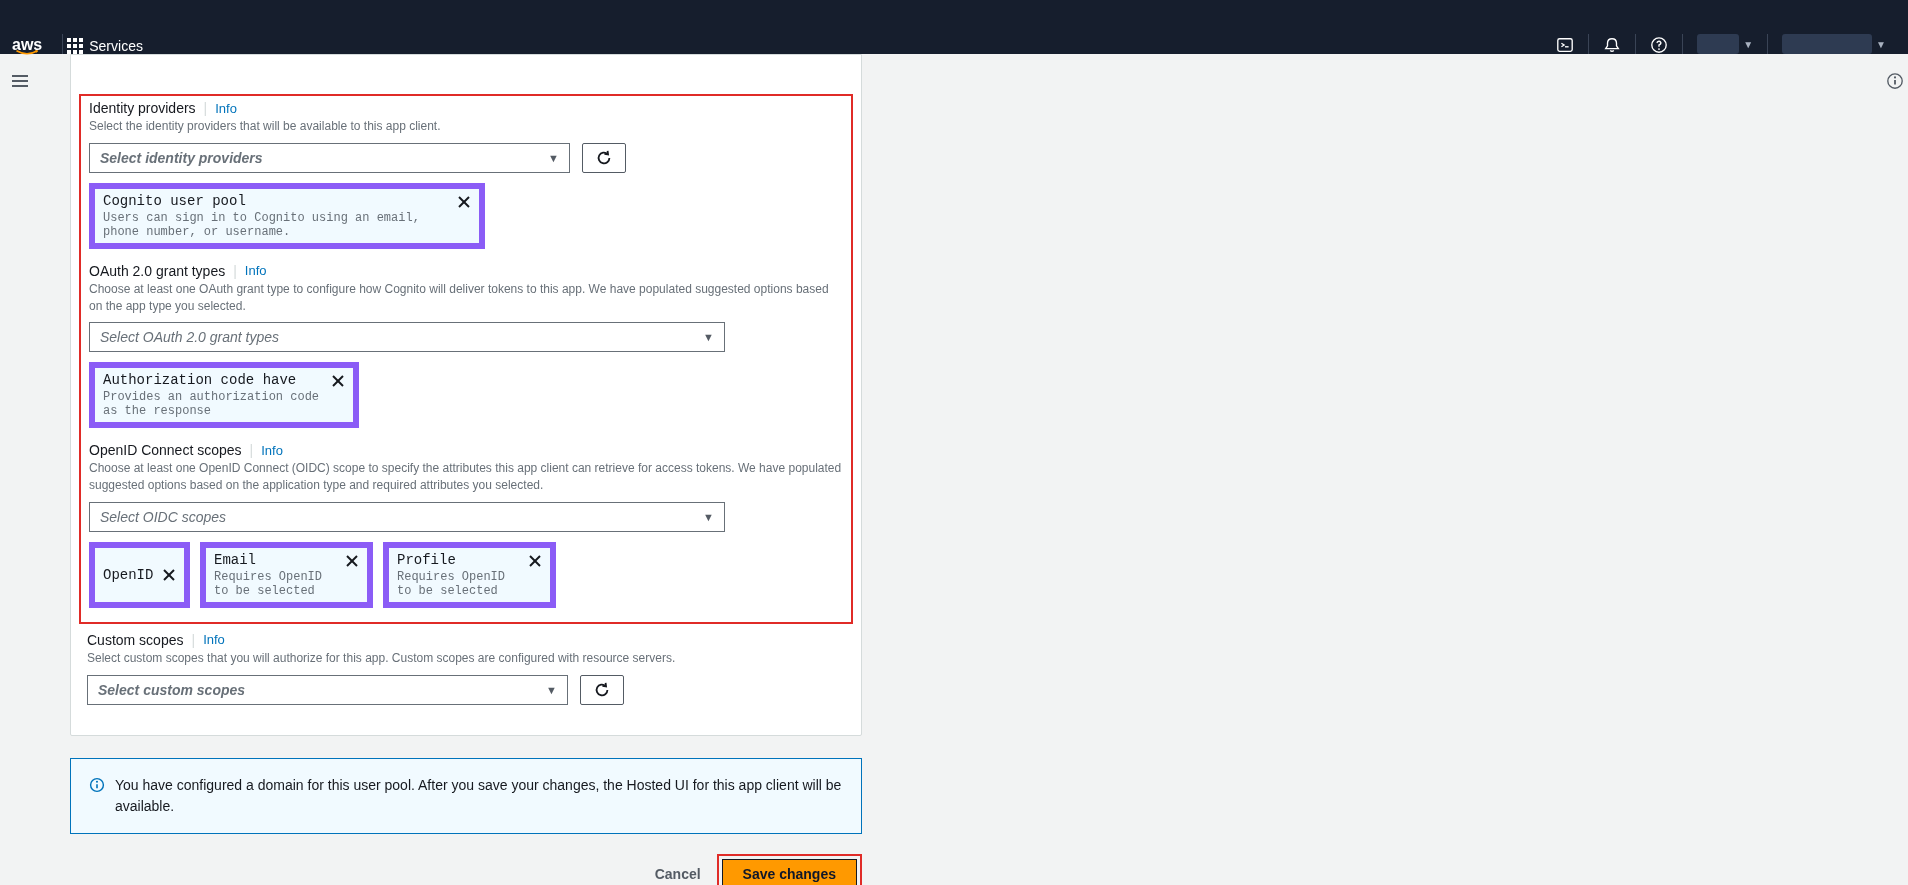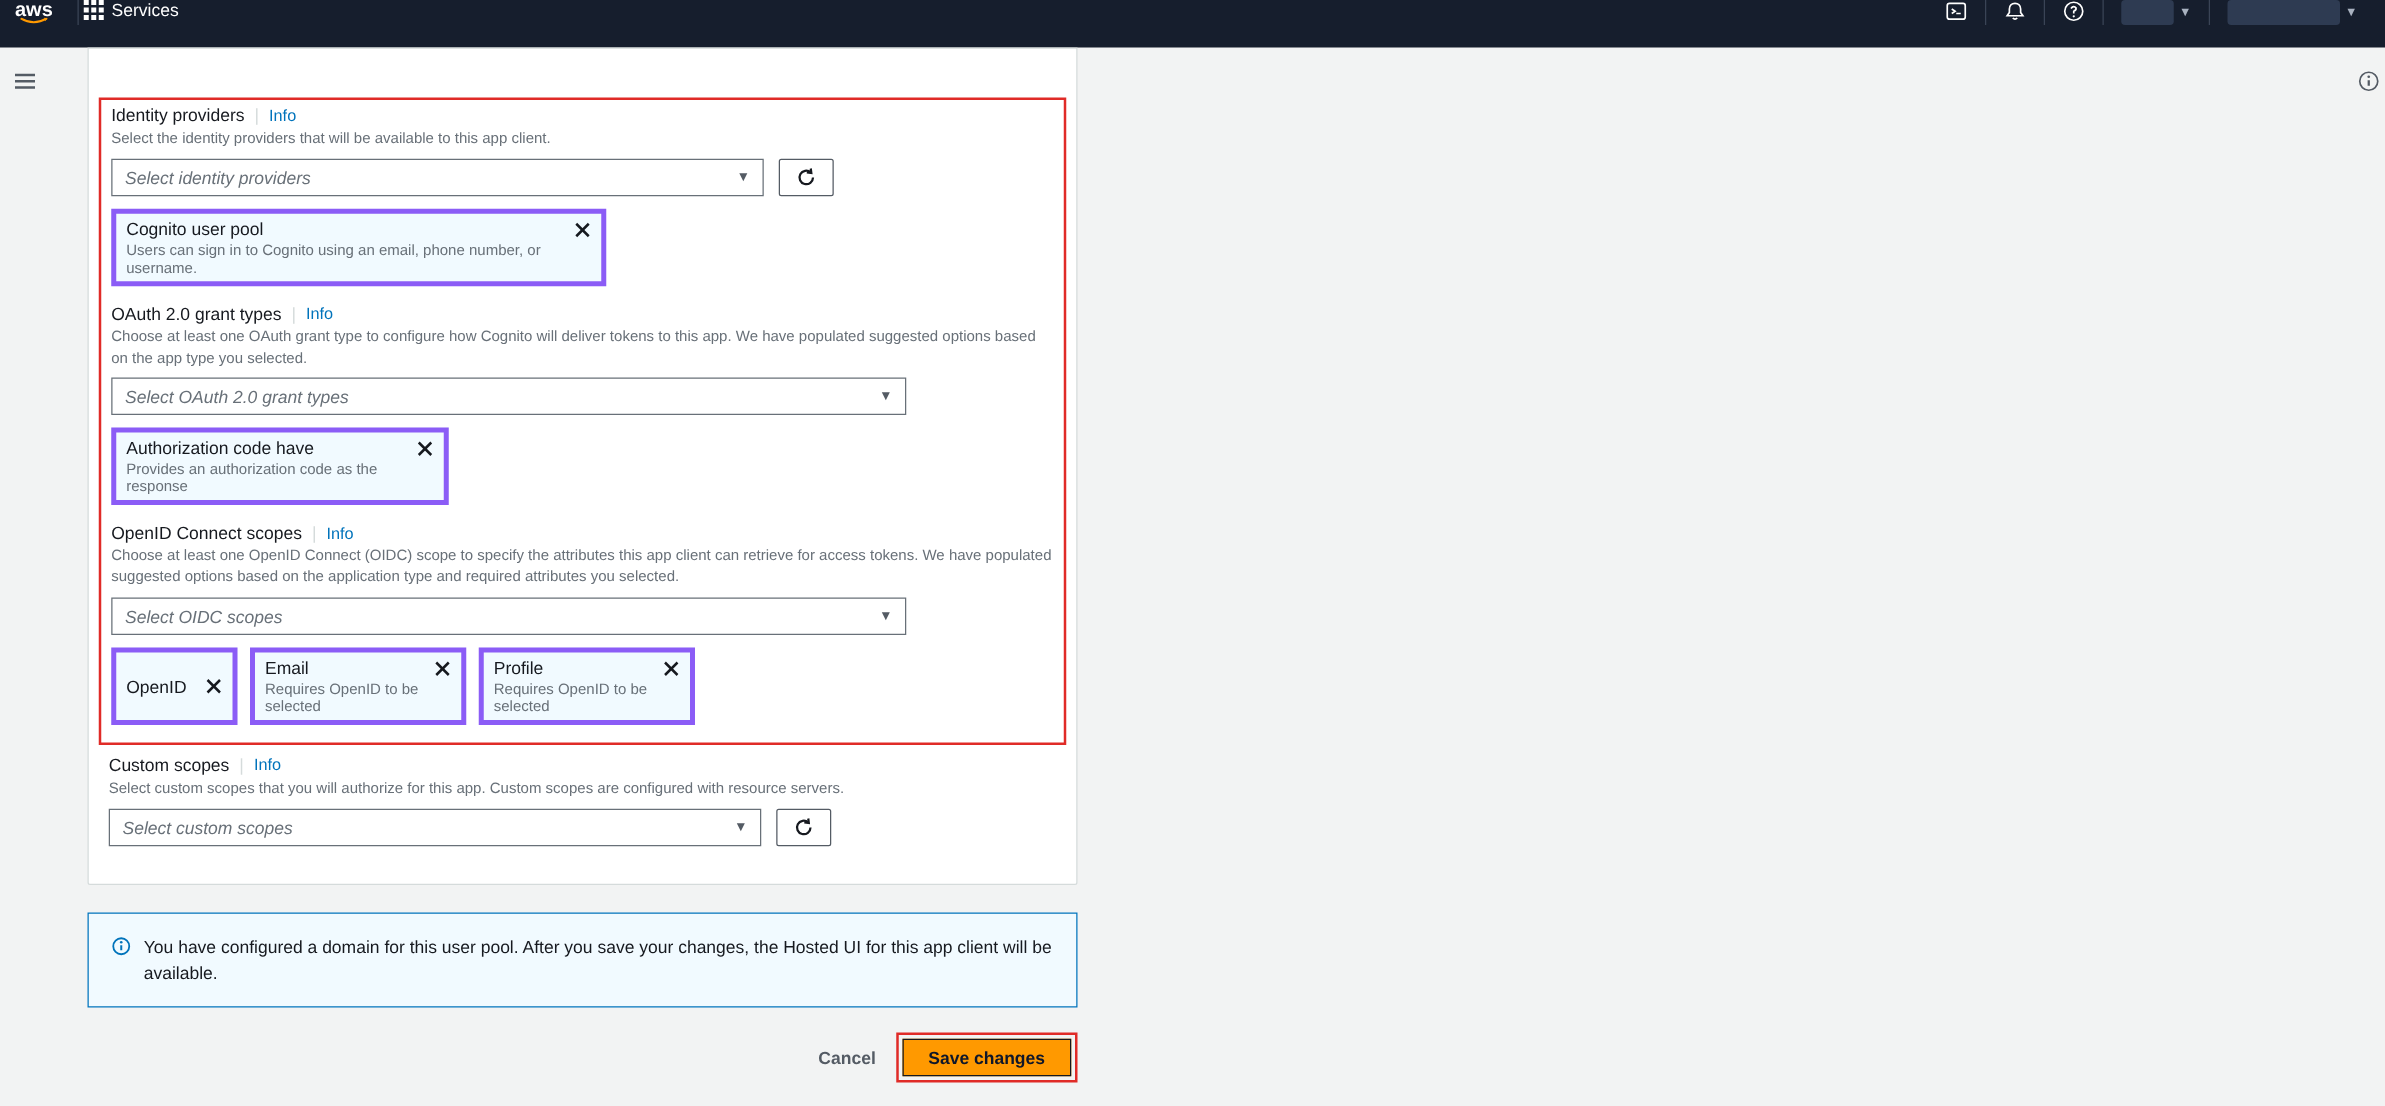--- a/index.html
+++ b/index.html
@@ -1,19 +1,19 @@
 <!DOCTYPE html>
 <html><head>
 <meta charset="utf-8">
 <style>
   * { box-sizing: border-box; margin: 0; padding: 0; }
   body { font-family: "Amazon Ember", "Helvetica Neue", Arial, sans-serif; background: #f2f3f3; color: #16191f; font-size: 14px; }
 
   
-  .topnav { background: #161e2d; height: 38px; display: flex; align-items: flex-start; padding: 0 12px; color: #fff; }
+  .topnav { background: #161e2d; height: 54px; display: flex; align-items: flex-end; padding: 0 12px; color: #fff; }
   .logo { font-weight: 700; font-size: 16px; color: #fff; position: relative; margin-right: 16px; }
   .logo-underline { position:absolute; left:0; bottom:-2px; width:30px; height:6px; }
   .apps-icon { display:flex; align-items:center; margin-right:6px; }
   .apps-grid { display:grid; grid-template-columns:repeat(3,4px); grid-template-rows:repeat(3,4px); gap:2px; }
   .apps-grid span { background:#fff; width:4px; height:4px; }
   .services-label { font-size:14px; margin-right:14px; }
   .searchbox { display:flex; align-items:center; background:#1a2333; border:1px solid #4d5a73; height:28px; width:500px; padding:0 8px; color:#a9b2c0; border-radius:2px; }
   .searchbox .s-icon { margin-right:8px; }
   .searchbox input { background:transparent; border:none; color:#a9b2c0; font-style:italic; font-size:14px; outline:none; flex:1; }
   .searchbox .hint { color:#a9b2c0; font-size:13px; }
@@ -41,30 +41,30 @@
 
   .section { margin-bottom:14px; }
   .sec-header { display:flex; align-items:center; gap:8px; margin-bottom:2px; }
   .sec-title { font-size:14px; color:#16191f; }
   .sec-sep { color:#d5dbdb; }
   .info-link { color:#0073bb; font-size:13px; cursor:pointer; }
   .sec-desc { font-size:12px; color:#687078; line-height:1.4; margin-bottom:8px; }
 
   .dropdown-row { display:flex; gap:12px; align-items:center; margin-bottom:10px; }
   .dropdown { flex:0 0 auto; border:1px solid #687078; background:#fff; height:30px; display:flex; align-items:center; justify-content:space-between; padding:0 10px; cursor:pointer; }
-  .drop-w-narrow { width:522px; }
+  .drop-w-narrow { width:481px;font-weight:bold; }
   .drop-w-wide { width:636px; }
   .dropdown .placeholder { font-style:italic; color:#687078; font-size:14px; }
   .dropdown .dd-caret { color:#545b64; font-size:11px; }
 
   .icon-btn { width:44px; height:30px; border:1px solid #545b64; background:#fff; display:flex; align-items:center; justify-content:center; cursor:pointer; border-radius:2px; }
   .icon-btn svg { stroke:#16191f; }
 
   .tags { display:flex; flex-wrap:wrap; gap:10px; }
-  .tag { border:4px solid #8b5cf6; background:#f1faff; padding:4px 30px 4px 8px; position:relative; min-width:80px; }
+  .tag { border:6px solid #8b5cf6; background:#f1faff; padding:4px 30px 4px 8px; position:relative; min-width:80px;font-family:Liberation Mono, monospace; }
   .tag.wide { width:396px; }
   .tag.med { width:270px; }
   .tag.scope { width:173px; }
   .tag.small { width:101px; padding-right:8px; }
   .tag .t-title { font-size:14px; color:#16191f; }
   .tag .t-desc { font-size:12px; color:#687078; margin-top:2px; }
   .tag .x { position:absolute; top:6px; right:8px; cursor:pointer; }
   .tag.small .x { position:static; margin-left:6px; }
   .tag.small { display:flex; align-items:center; justify-content:space-between; padding:6px 8px; }
 

